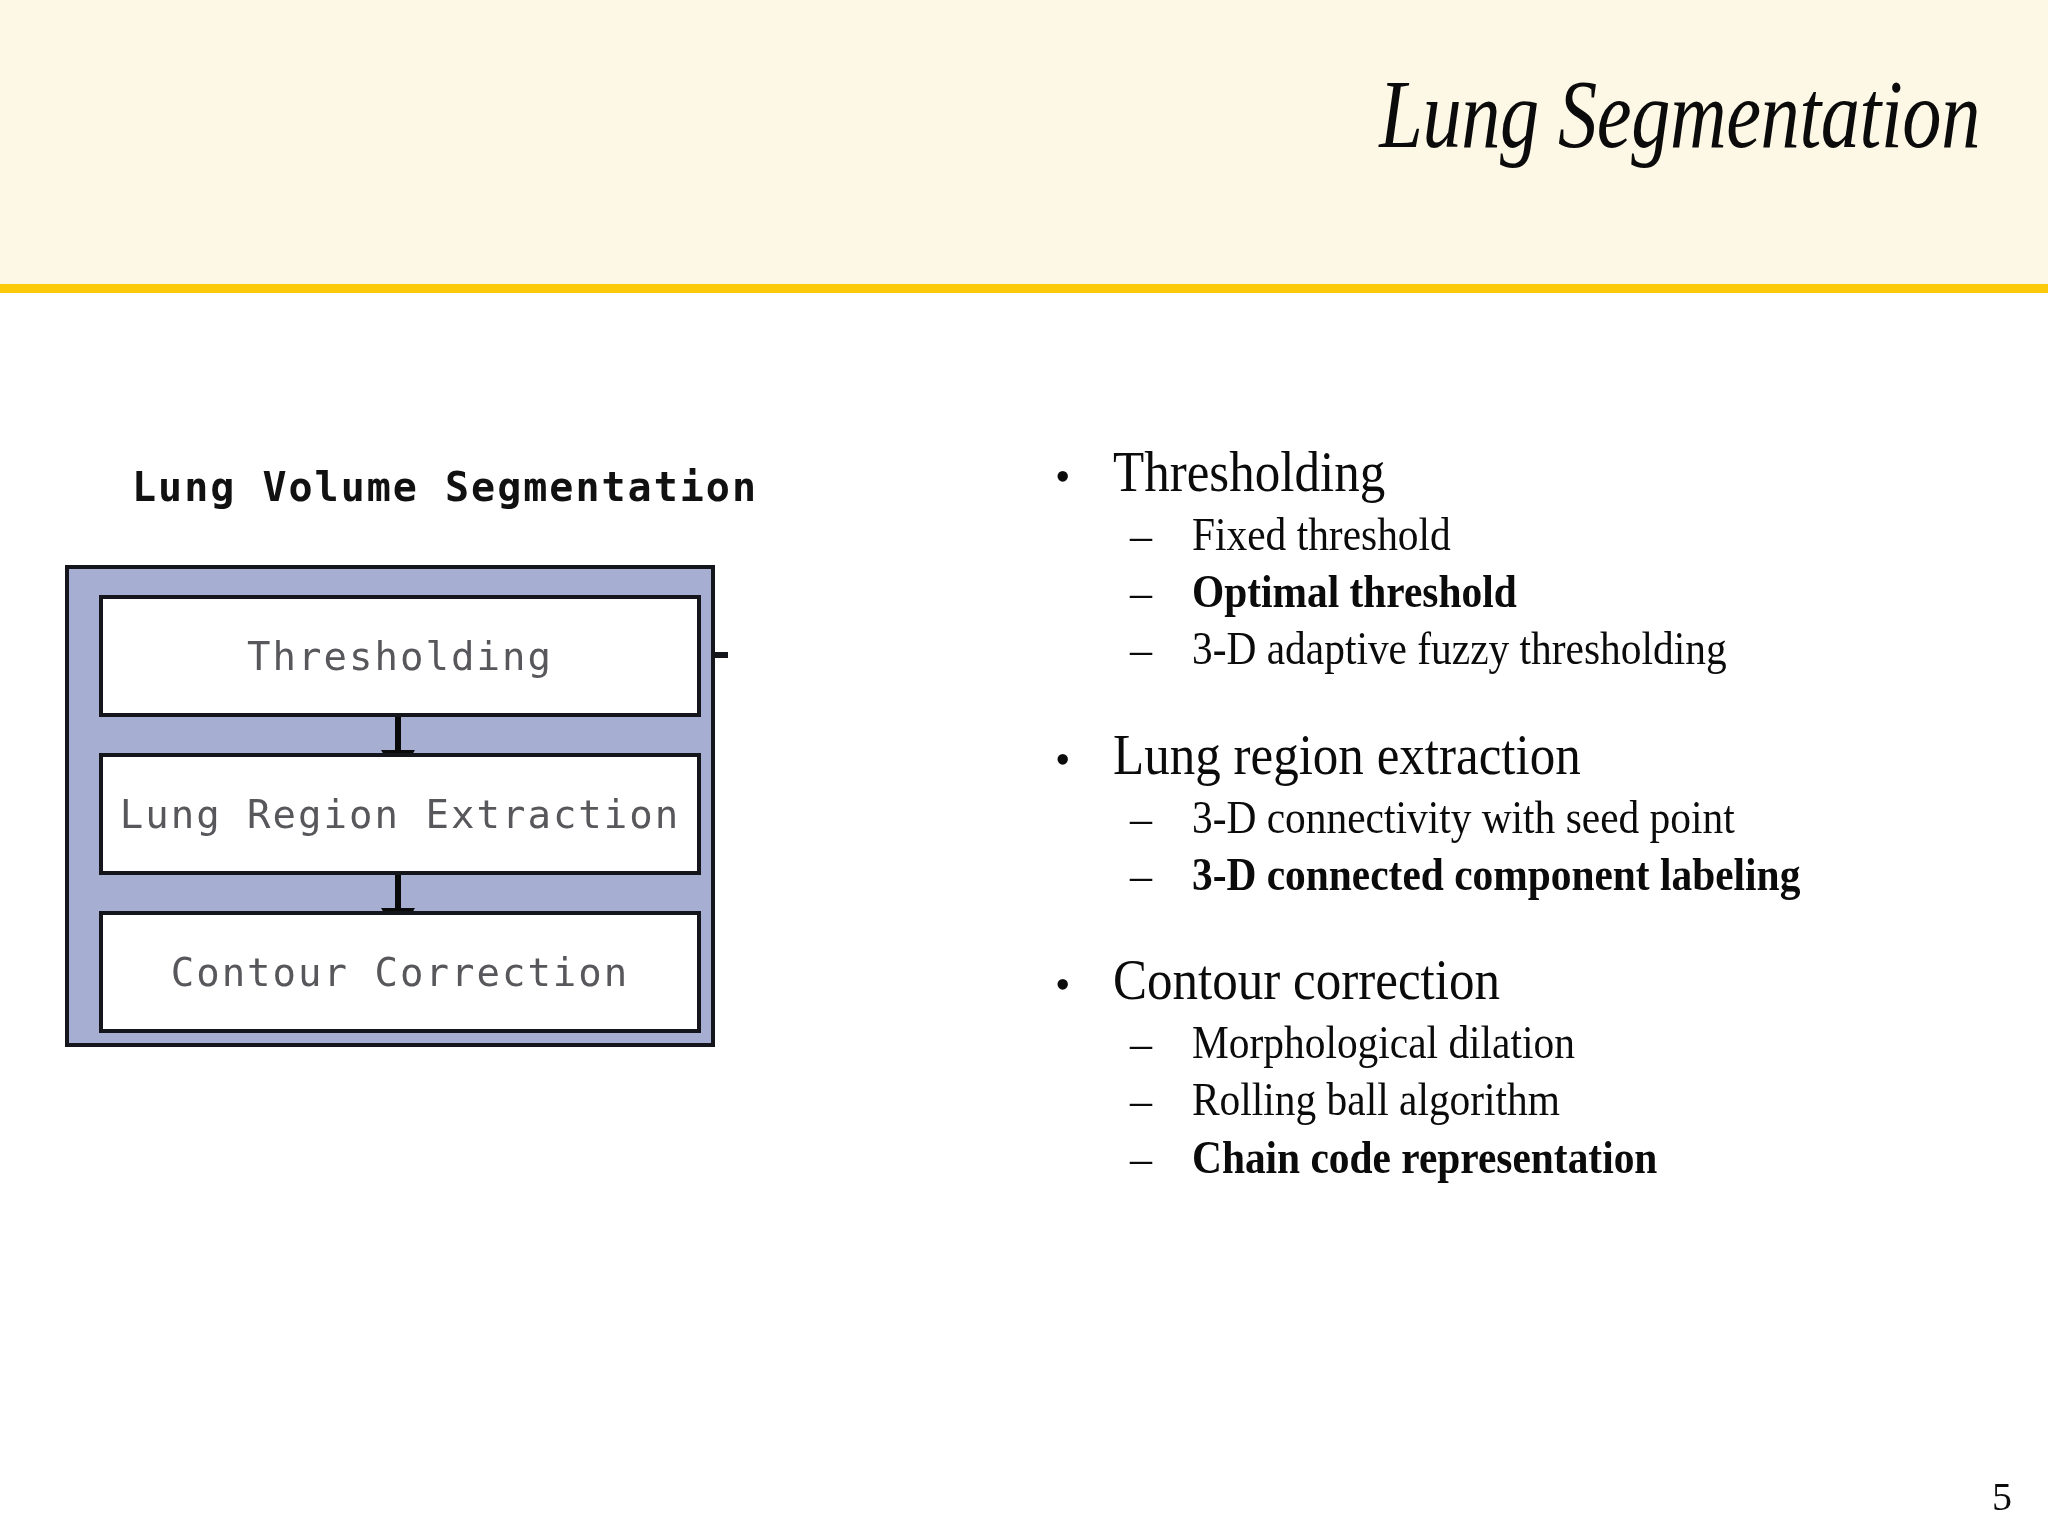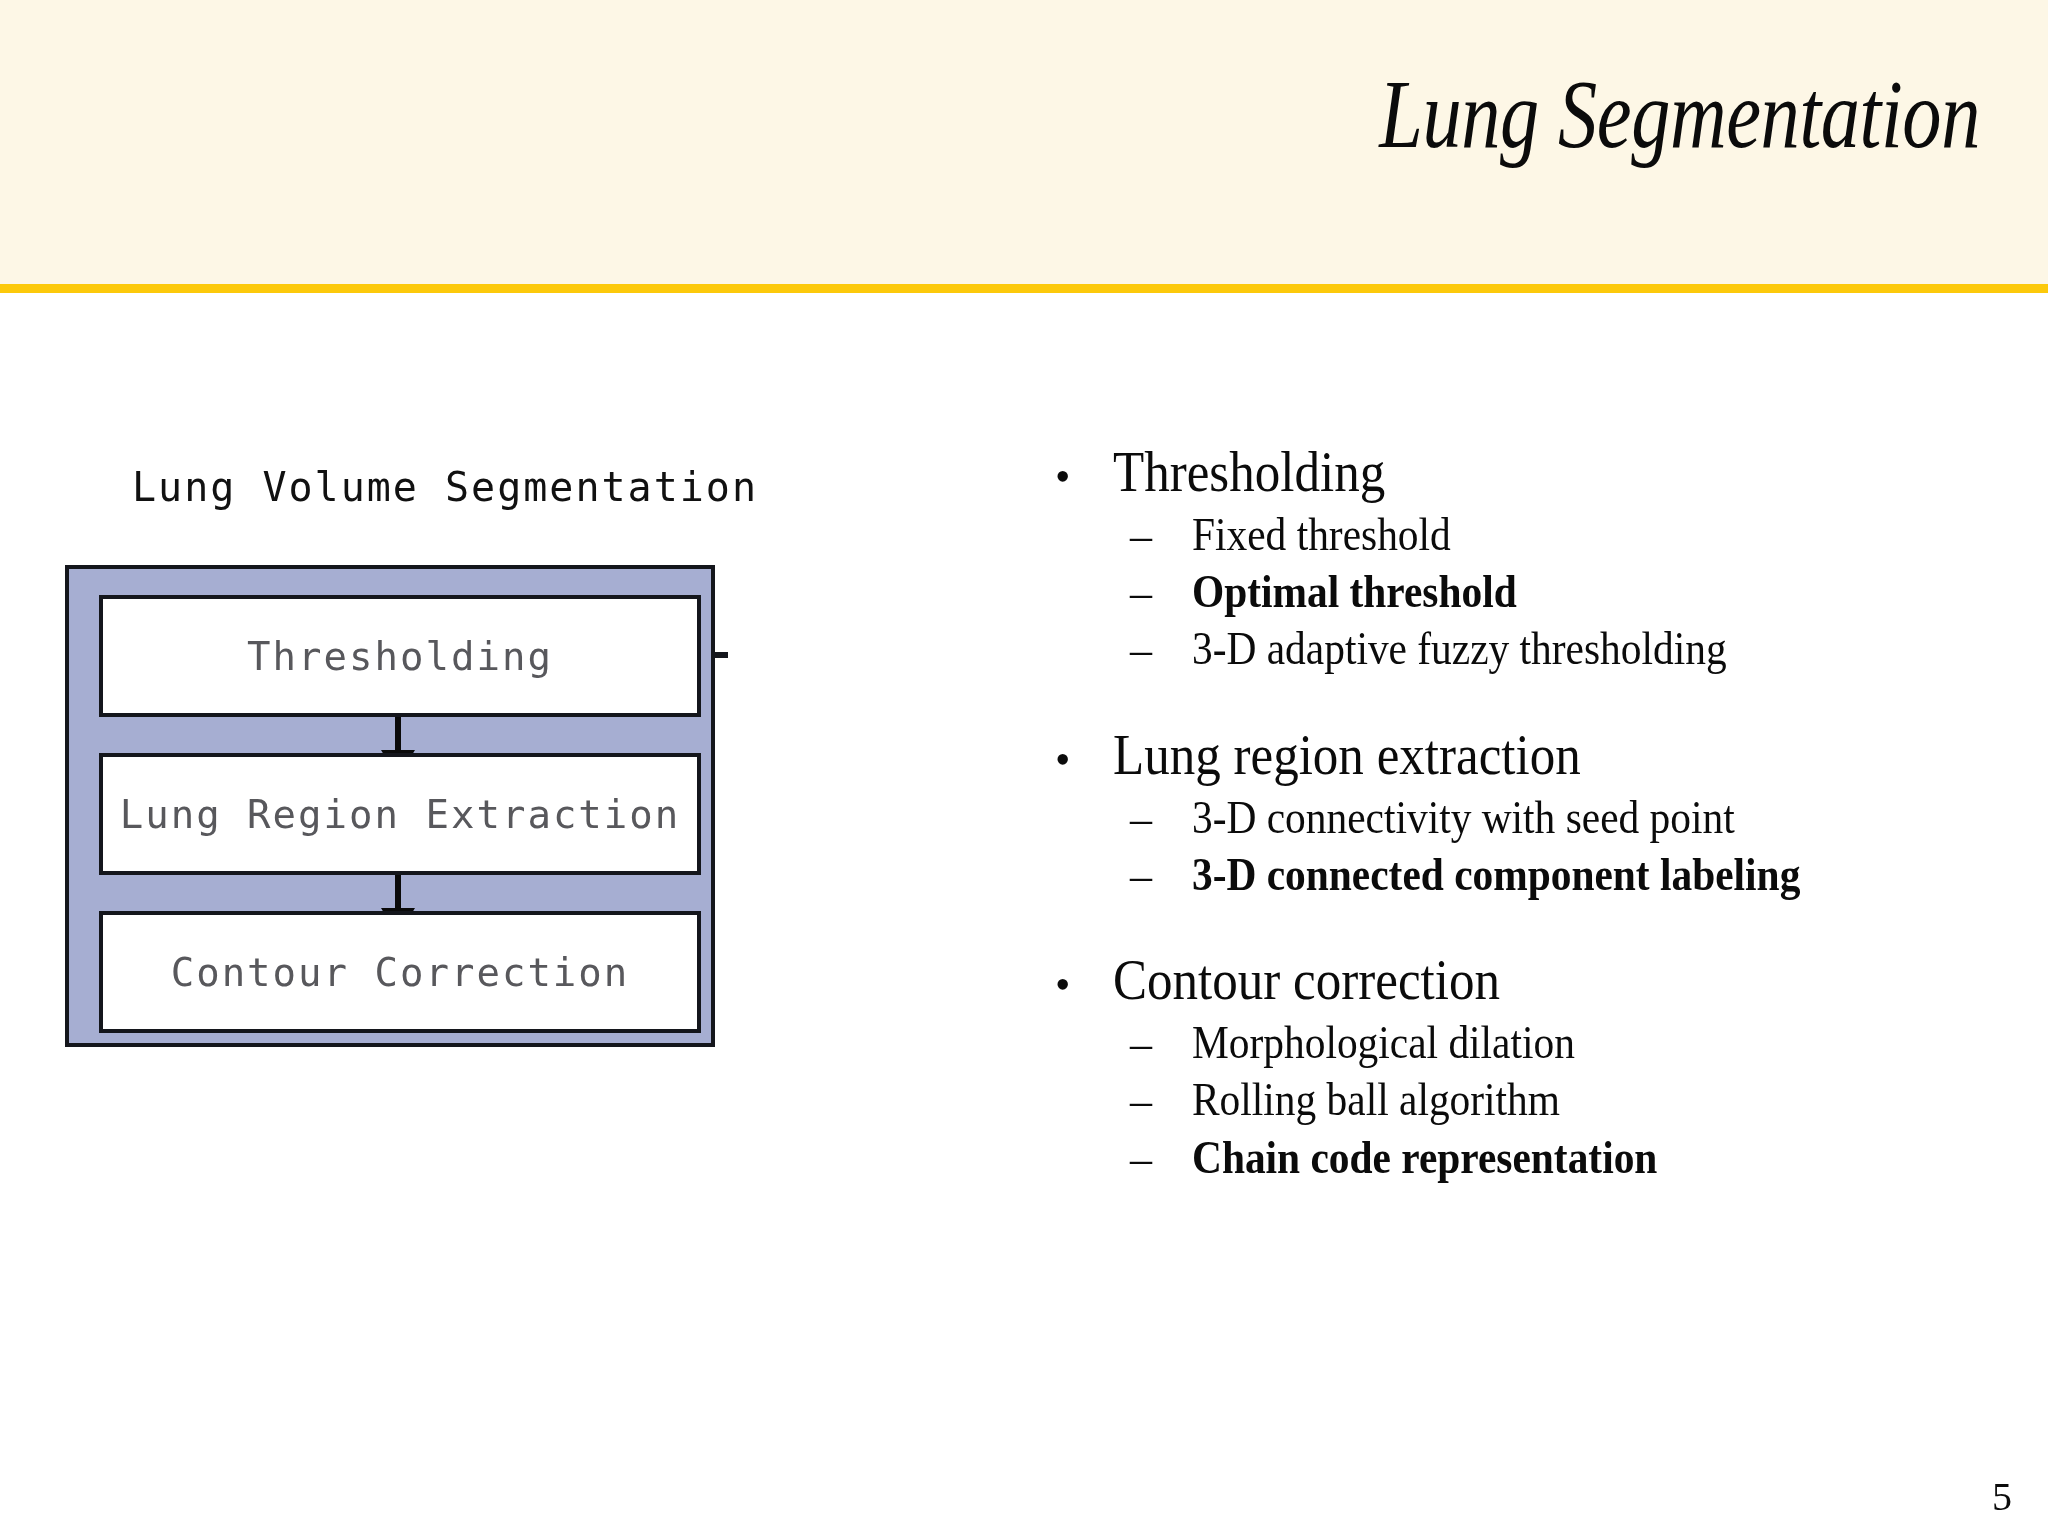--- a/index.html
+++ b/index.html
@@ -55,21 +55,21 @@
     left: 60px;
     top: 440px;
     width: 900px;
     height: 720px;
   }
   .diagram-heading {
     position: absolute;
     left: 72px;
     top: 24px;
     font-family: "DejaVu Sans Mono", "Liberation Mono", monospace;
-    font-weight: normal;
+    font-weight: bold;
     font-size: 40px;
     letter-spacing: 2px;
     color: #111111;
     white-space: nowrap;
   }
   .diagram-frame {
     position: absolute;
     left: 5px;
     top: 125px;
     width: 650px;

